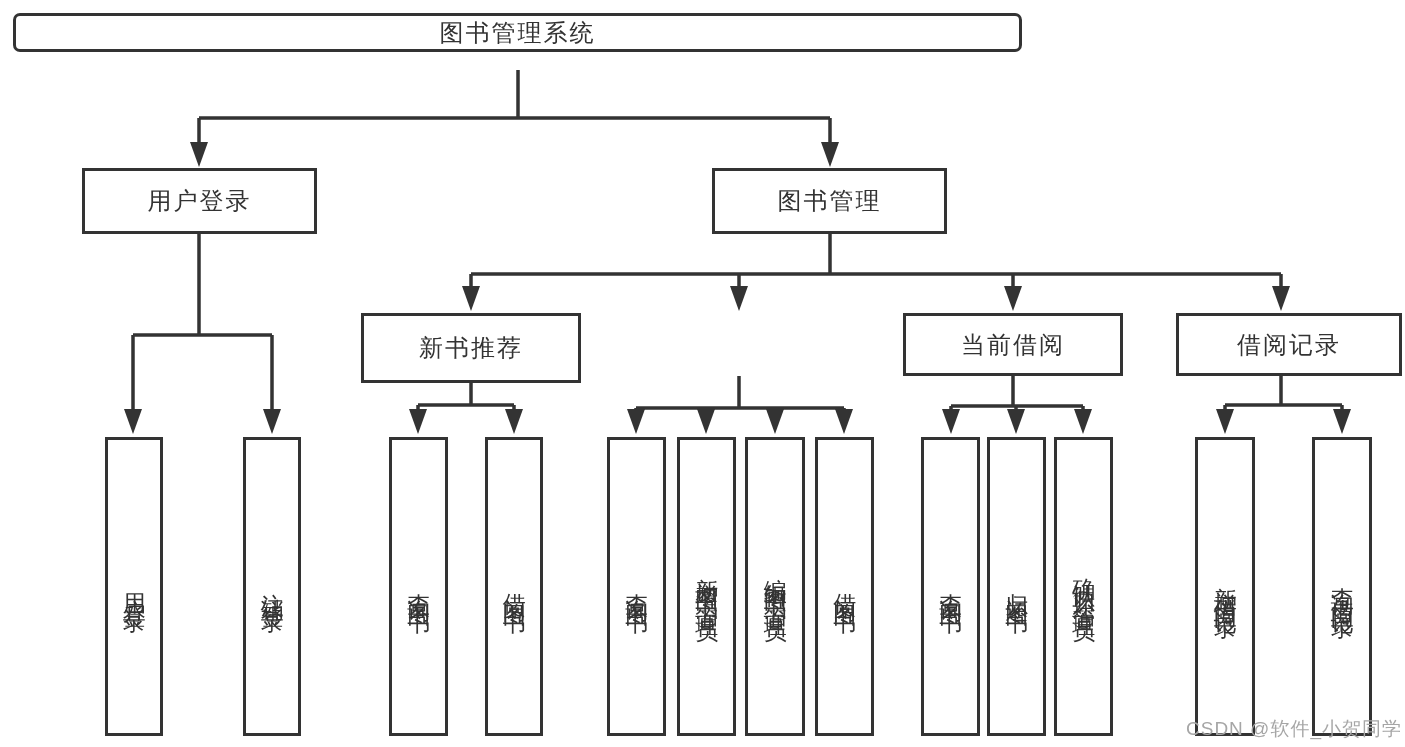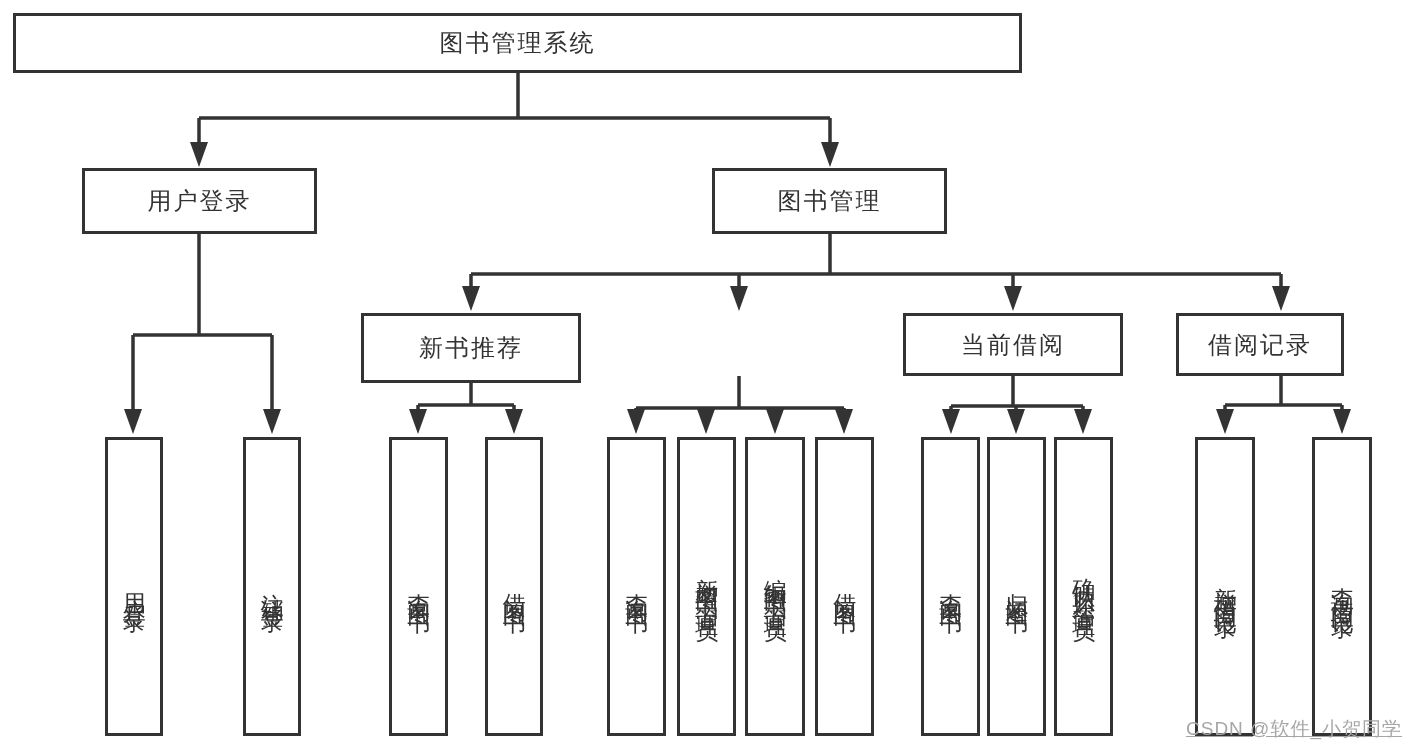--- a/index.html
+++ b/index.html
@@ -16,21 +16,21 @@
     border:3px solid var(--box-border,#333);
     display:flex;align-items:center;justify-content:center;
     font-size:24px;letter-spacing:2px;white-space:nowrap;
   }
   .leaf span{
     writing-mode:vertical-rl;text-orientation:mixed;
     font-size:23px;letter-spacing:6px;white-space:nowrap;line-height:1.1;
   }
   .watermark{
     position:absolute;left:1186px;top:716px;z-index:5;
-    font-size:19px;letter-spacing:1px;color:var(--watermark,#a6a6a6);white-space:nowrap;text-decoration:underline;
+    font-size:19px;letter-spacing:1px;color:var(--watermark,#a6a6a6);white-space:nowrap;
   }
 </style>
 </head>
 <body>
 
 <div id="canvas">
 
   <svg id="wires" viewBox="0 0 1405 747" xmlns="http://www.w3.org/2000/svg">
     <path d="M518 70 V118 M199 118 H830 M199 118 V160 M830 118 V160"></path>
     <path d="M199 234 V335 M133 335 H272 M133 335 V428 M272 335 V428"></path>
@@ -56,38 +56,38 @@
       <polygon points="766,409 784,409 775,434"></polygon>
       <polygon points="835,409 853,409 844,434"></polygon>
       <polygon points="942,409 960,409 951,434"></polygon>
       <polygon points="1007,409 1025,409 1016,434"></polygon>
       <polygon points="1074,409 1092,409 1083,434"></polygon>
       <polygon points="1216,409 1234,409 1225,434"></polygon>
       <polygon points="1333,409 1351,409 1342,434"></polygon>
     </g>
   </svg>
 
-  <div class="box" style="left:13px;top:13px;width:1009px;height:60px;">
+  <div class="box" style="left:13px;top:13px;width:1009px;height:39px;border-radius:7px;">
     <span>图书管理系统</span>
   </div>
 
   <div class="box" style="left:82px;top:168px;width:235px;height:66px;">
     <span>用户登录</span>
   </div>
   <div class="box" style="left:712px;top:168px;width:235px;height:66px;">
     <span>图书管理</span>
   </div>
 
   <div class="box" style="left:361px;top:313px;width:220px;height:70px;">
     <span>新书推荐</span>
   </div>
   <div class="box" style="left:903px;top:313px;width:220px;height:63px;text-align:right;">
     <span>当前借阅</span>
   </div>
-  <div class="box" style="left:1176px;top:313px;width:168px;height:63px;text-align:center;">
+  <div class="box" style="left:1176px;top:313px;width:226px;height:63px;text-align:center;">
     <span>借阅记录</span>
   </div>
 
   <div class="box leaf" style="left:105px;top:437px;width:58px;height:299px;">
     <span>用户登录</span>
   </div>
   <div class="box leaf" style="left:243px;top:437px;width:58px;height:299px;">
     <span>注销登录</span>
   </div>
 

